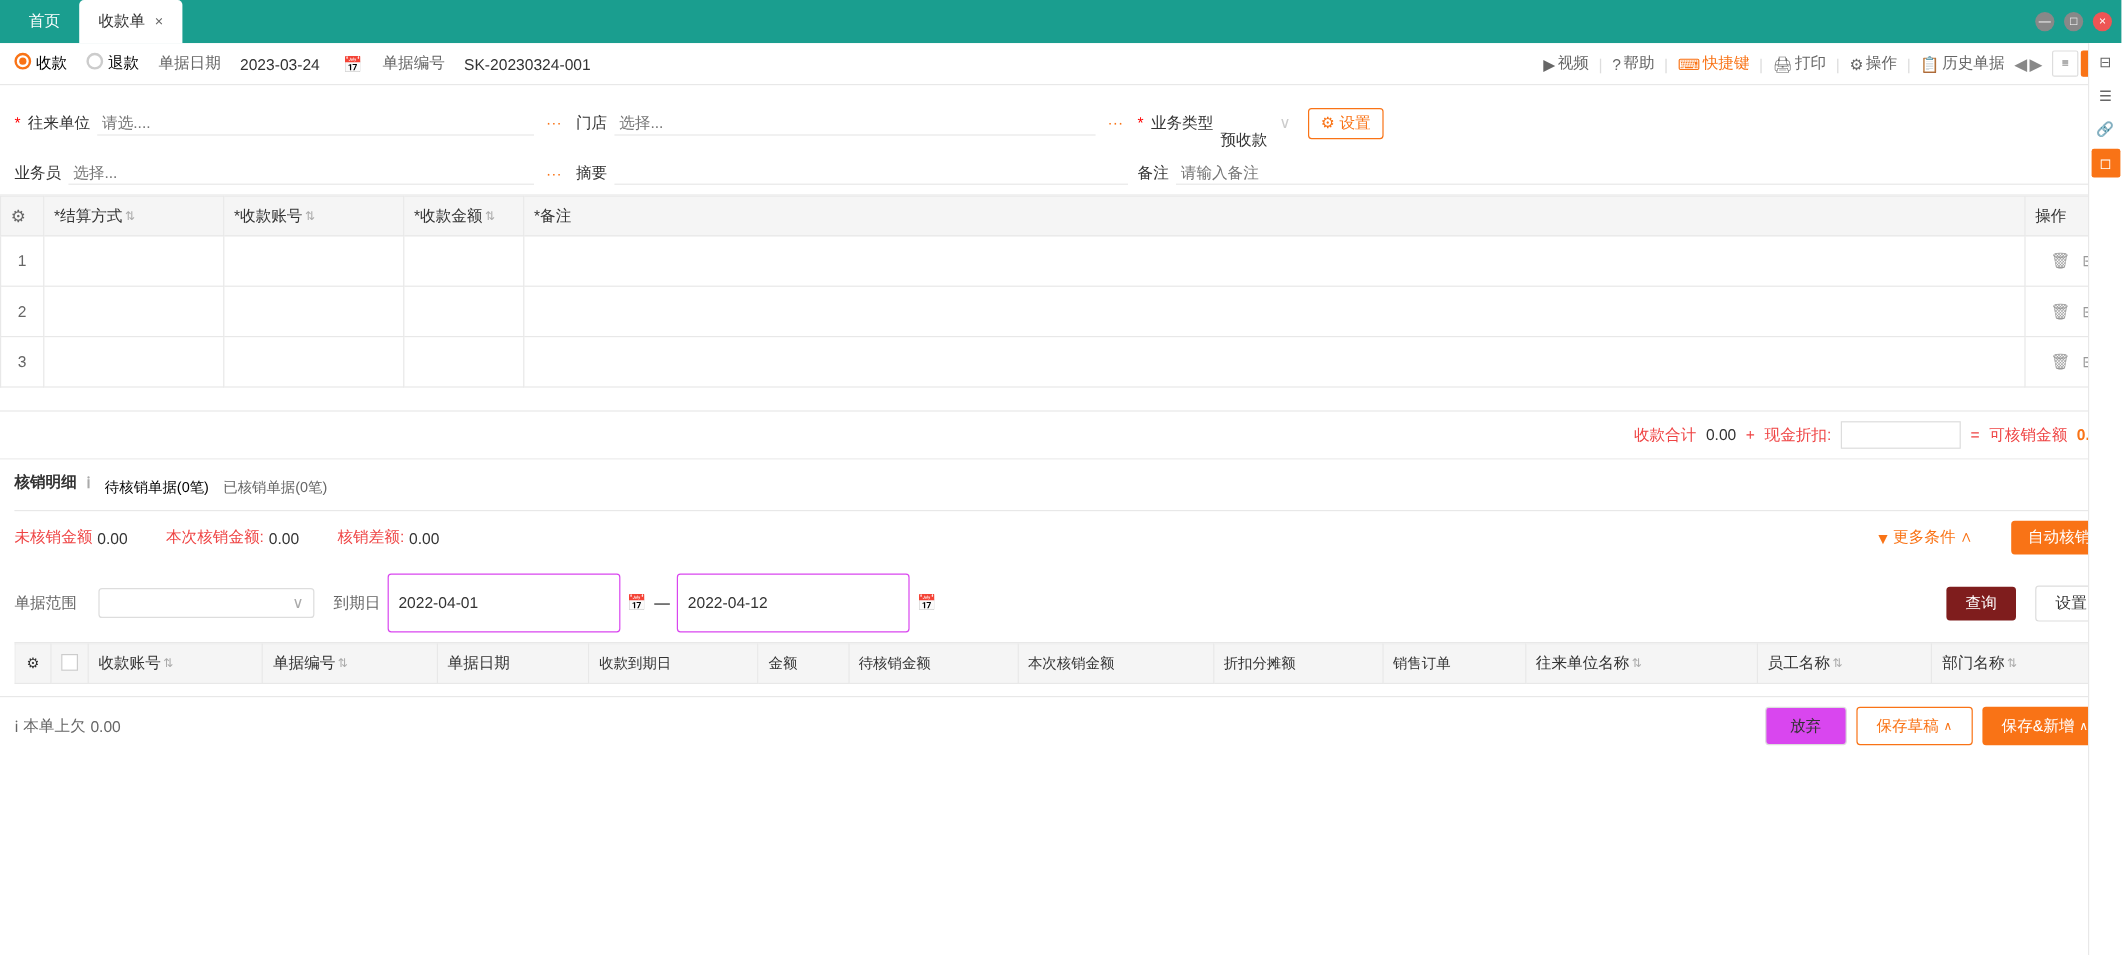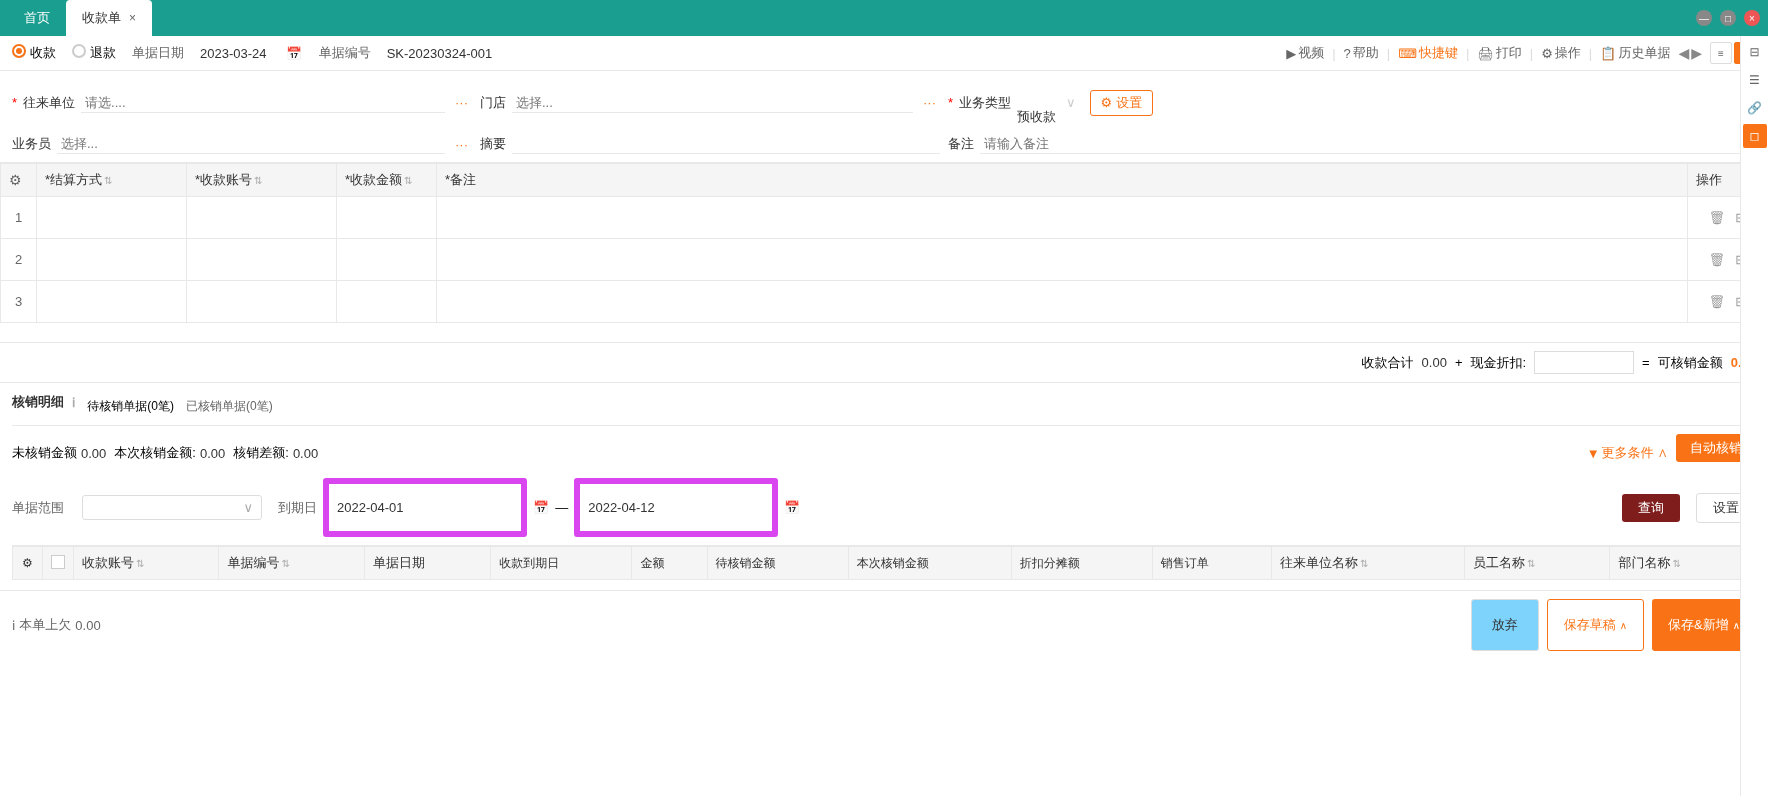--- a/index.html
+++ b/index.html
@@ -65,66 +65,66 @@
     .col-amount { width: 100px; }
     .col-action { width: 80px; text-align: center; }
     .row-actions { display: flex; gap: 6px; justify-content: center; }
     .row-action-btn { color: #999; cursor: pointer; background: none; border: none; padding: 2px; }
     .th-sort { display: flex; align-items: center; gap: 2px; }
     .sort-icon { color: #aaa; font-size: 10px; }
     .settings-icon { color: #666; cursor: pointer; font-size: 14px; }
 
     
     .table-footer { padding: 8px 12px; display: flex; align-items: center; justify-content: flex-end; gap: 8px; color: #333; border-bottom: 1px solid #e8e8e8; }
-    .summary-label { color: #000000; }
+    .summary-label { color: #ef4444; }
     .summary-value { color: #333; }
     .highlight-value { color: #f97316; font-weight: bold; }
     .discount-input { border: 1px solid #ddd; width: 100px; padding: 3px 6px; outline: none; }
 
     
     .verification-section { padding: 10px 12px; background: #fff; }
     .section-title { font-size: 14px; font-weight: bold; color: #333; display: flex; align-items: center; gap: 8px; margin-bottom: 8px; }
     .section-title .info-icon { color: #aaa; cursor: pointer; font-size: 13px; }
     .verify-tab { color: #000000; cursor: pointer; font-size: 12px; }
     .verify-tab.plain { color: #666; }
 
     
-    .stats-row { display: flex; align-items: flex-end; gap: 8px; margin: 8px 0; color: #666; font-size: 12px; }
+    .stats-row { display: flex; align-items: center; gap: 32px; margin: 8px 0; color: #666; font-size: 12px; }
     .stat-item { display: flex; align-items: center; gap: 4px; }
     .stat-value { color: #333; }
     .more-conditions { color: #f97316; cursor: pointer; display: flex; align-items: center; gap: 2px; font-size: 12px; }
     .stats-spacer { flex: 1; }
     .auto-verify-btn { background: #f97316; color: #fff; border: none; padding: 5px 14px; border-radius: 3px; cursor: pointer; font-size: 13px; }
 
     
     .filter-row { display: flex; align-items: center; gap: 16px; padding: 8px 0; border-bottom: 1px solid #e8e8e8; }
     .filter-field { display: flex; align-items: center; gap: 18px; }
     .filter-label { color: #666; white-space: nowrap; }
     .filter-select { display: flex; align-items: center; gap: 4px; border: 1px solid #ddd; padding: 4px 8px; border-radius: 3px; min-width: 200px; cursor: pointer; }
     .filter-select-arrow { color: #aaa; margin-left: auto; }
     .date-range { display: flex; align-items: center; gap: 6px; }
-    .date-input { border: 6px solid #d946ef; padding: 16px 8px; border-radius: 3px; color: #333; }
+    .date-input { border: 1px solid #d946ef; padding: 16px 8px; border-radius: 3px; color: #333; }
     .date-cal-icon { color: #aaa; cursor: pointer; }
     .filter-spacer { flex: 1; }
     .query-btn { background: #7f1d1d; color: #fff; border: none; padding: 5px 16px; border-radius: 3px; cursor: pointer; }
     .filter-settings-btn { border: 1px solid #ddd; background: #fff; padding: 5px 16px; border-radius: 3px; cursor: pointer; color: #333; }
 
     
     .bottom-table-container { overflow: auto; flex: 1; }
     .bottom-table { width: 100%; border-collapse: collapse; }
     .bottom-table th { background: #f5f5f5; padding: 7px 8px; text-align: left; border: 1px solid #e8e8e8; font-weight: normal; color: #333; white-space: nowrap; font-size: 12px; }
     .bottom-table .checkbox-col { width: 30px; text-align: center; }
     .checkbox { width: 14px; height: 14px; border: 1px solid #ccc; display: inline-block; background: #fff; cursor: pointer; }
 
     
     .page-footer { display: flex; align-items: center; padding: 8px 12px; border-top: 1px solid #e8e8e8; background: #fff; }
     .footer-info { color: #666; font-size: 12px; display: flex; align-items: center; gap: 4px; }
     .footer-spacer { flex: 1; }
     .footer-actions { display: flex; gap: 8px; }
-    .btn-abandon { border: 1px solid #ddd; background: #7dd3fc; padding: 16px 20px; border-radius: 3px; cursor: pointer; color: #333; text-align: right; }
+    .btn-abandon { border: 1px solid #ddd; background: #d946ef; padding: 6px 20px; border-radius: 3px; cursor: pointer; color: #333; text-align: right; }
     .btn-save-draft { border: 1px solid #f97316; background: #fff; padding: 6px 16px; border-radius: 3px; cursor: pointer; color: #f97316; display: flex; align-items: center; gap: 4px; }
     .btn-save-new { background: #f97316; color: #fff; border: none; padding: 6px 16px; border-radius: 3px; cursor: pointer; display: flex; align-items: center; gap: 4px; }
     .btn-arrow { color: inherit; font-size: 10px; }
 
     
     .right-sidebar { position: fixed; right: 0; top: 36px; width: 28px; display: flex; flex-direction: column; gap: 4px; padding: 4px; background: #fff; border-left: 1px solid #e8e8e8; height: calc(796px - 36px); align-items: center; }
     .sidebar-icon { width: 24px; height: 24px; display: flex; align-items: center; justify-content: center; cursor: pointer; border-radius: 2px; color: #666; font-size: 12px; }
     .sidebar-icon.active { background: #f97316; color: #fff; }
   </style>
 </head>

